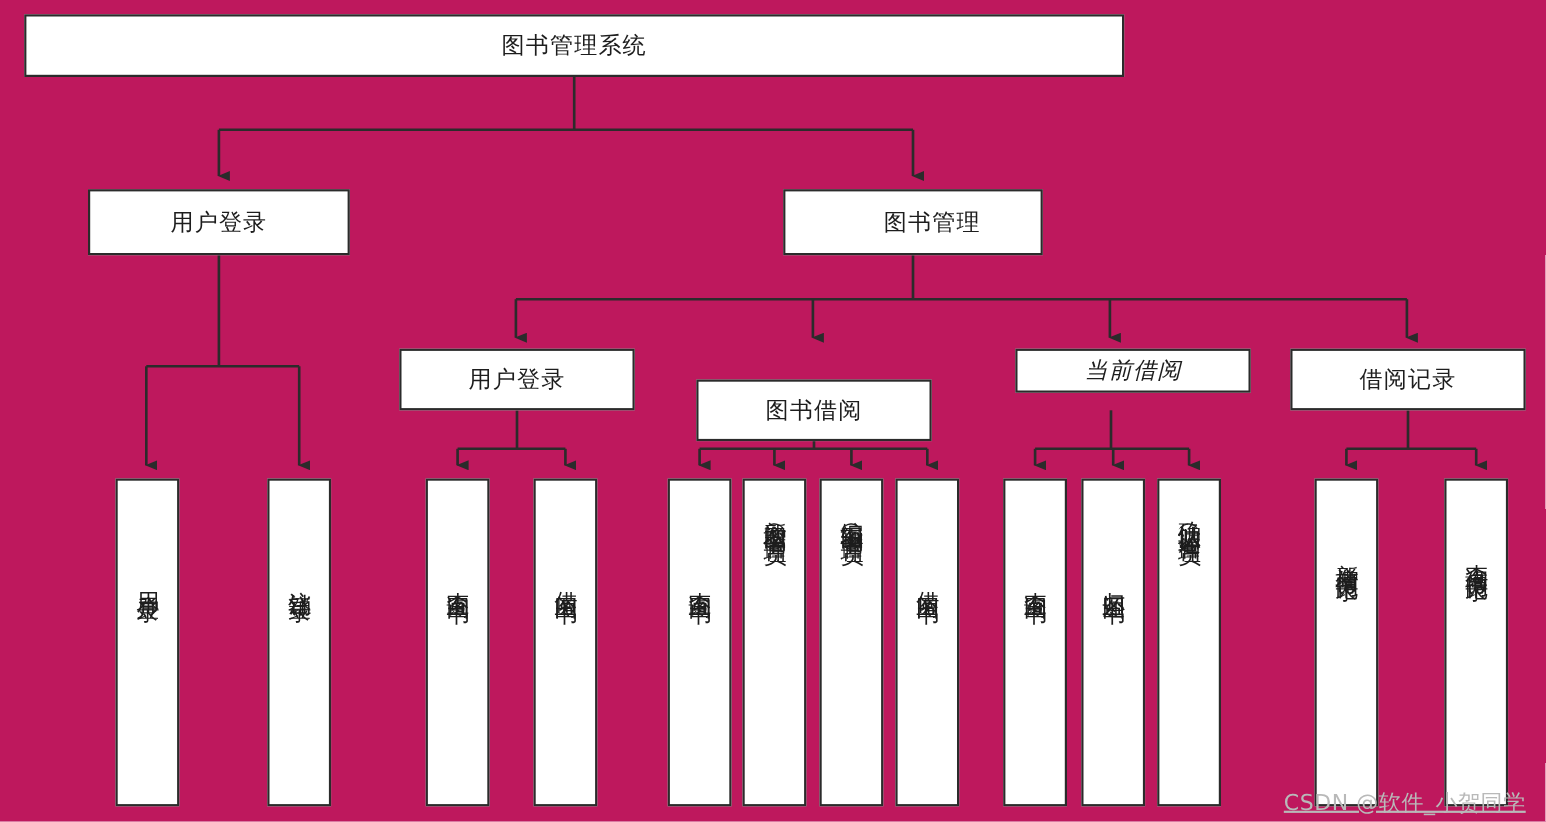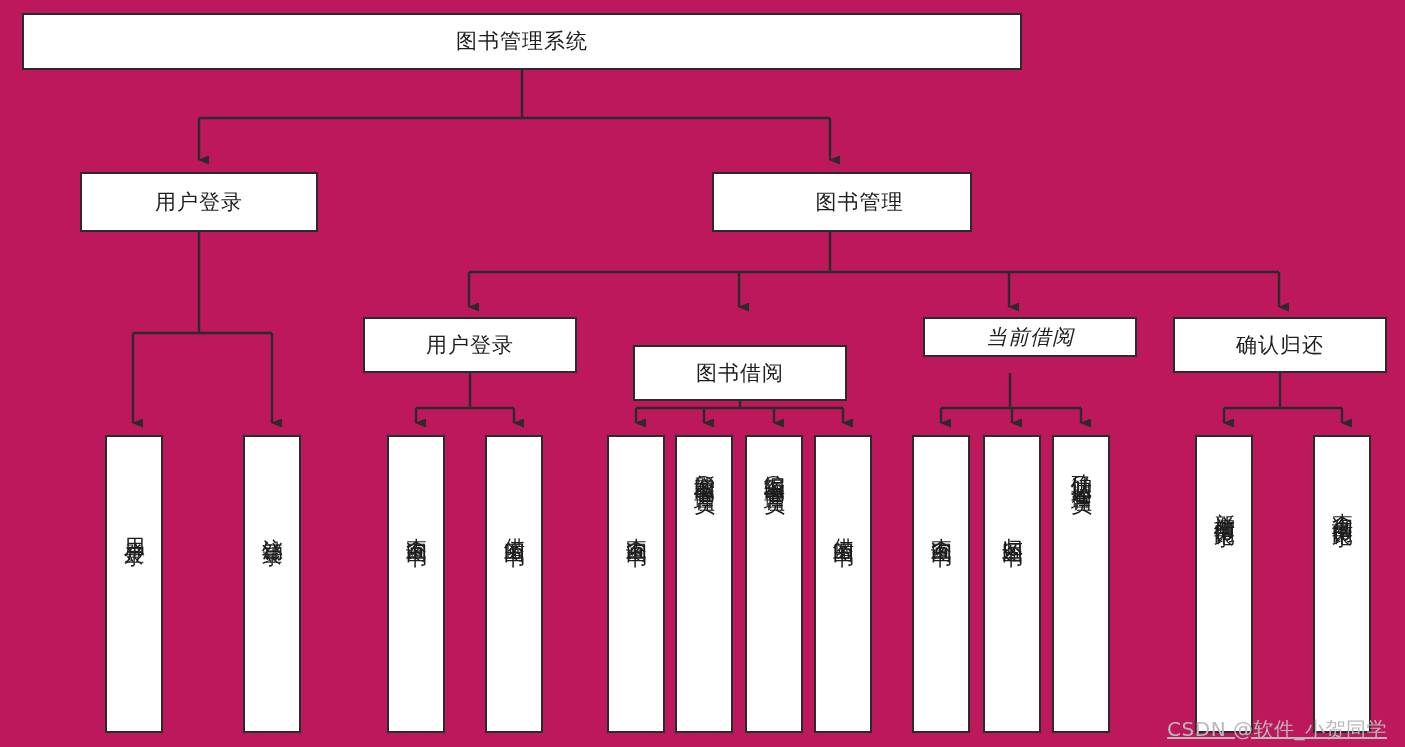--- a/index.html
+++ b/index.html
@@ -138,35 +138,35 @@
     </g>
   </svg>
 
   <div class="node root horizontal" style="left:22px; top:13px; width:1000px; height:57px;">
     <span class="node-label">图书管理系统</span>
   </div>
 
   <div class="node horizontal" style="left:80px; top:172px; width:238px; height:60px;">
     <span class="node-label">用户登录</span>
   </div>
-  <div class="node horizontal" style="left:712px; top:172px; width:260px; height:60px;padding-left:35px;">
+  <div class="node horizontal" style="left:712px; top:172px; width:236px; height:60px;padding-left:35px;">
     <span class="node-label">图书管理</span>
   </div>
 
   <div class="node horizontal" style="left:363px; top:317px; width:214px; height:56px;">
     <span class="node-label">用户登录</span>
   </div>
   <div class="node horizontal" style="left:633px; top:317px; width:214px; height:56px;margin-top:28px;">
     <span class="node-label">图书借阅</span>
   </div>
   <div class="node horizontal" style="left:923px; top:317px; width:214px; height:40px;font-style:italic;">
     <span class="node-label">当前借阅</span>
   </div>
   <div class="node horizontal" style="left:1173px; top:317px; width:214px; height:56px;">
-    <span class="node-label">确认归还</span>
+    <span class="node-label">借阅记录</span>
   </div>
 
   <div class="node vertical mid" style="left:105px; top:435px; width:58px; height:298px;">
     <span class="node-label">用户登录</span>
   </div>
   <div class="node vertical mid" style="left:243px; top:435px; width:58px; height:298px;">
     <span class="node-label">注销登录</span>
   </div>
 
   <div class="node vertical mid" style="left:387px; top:435px; width:58px; height:298px;">

